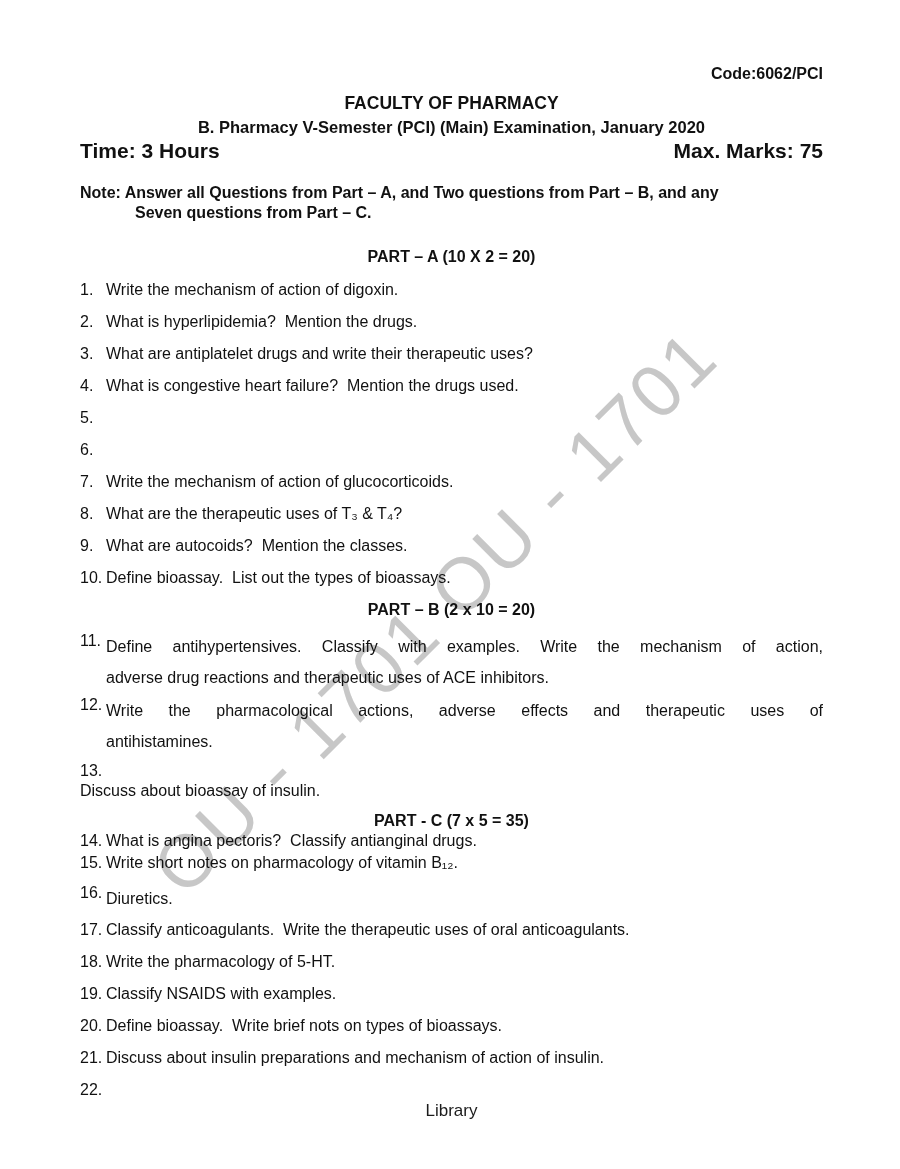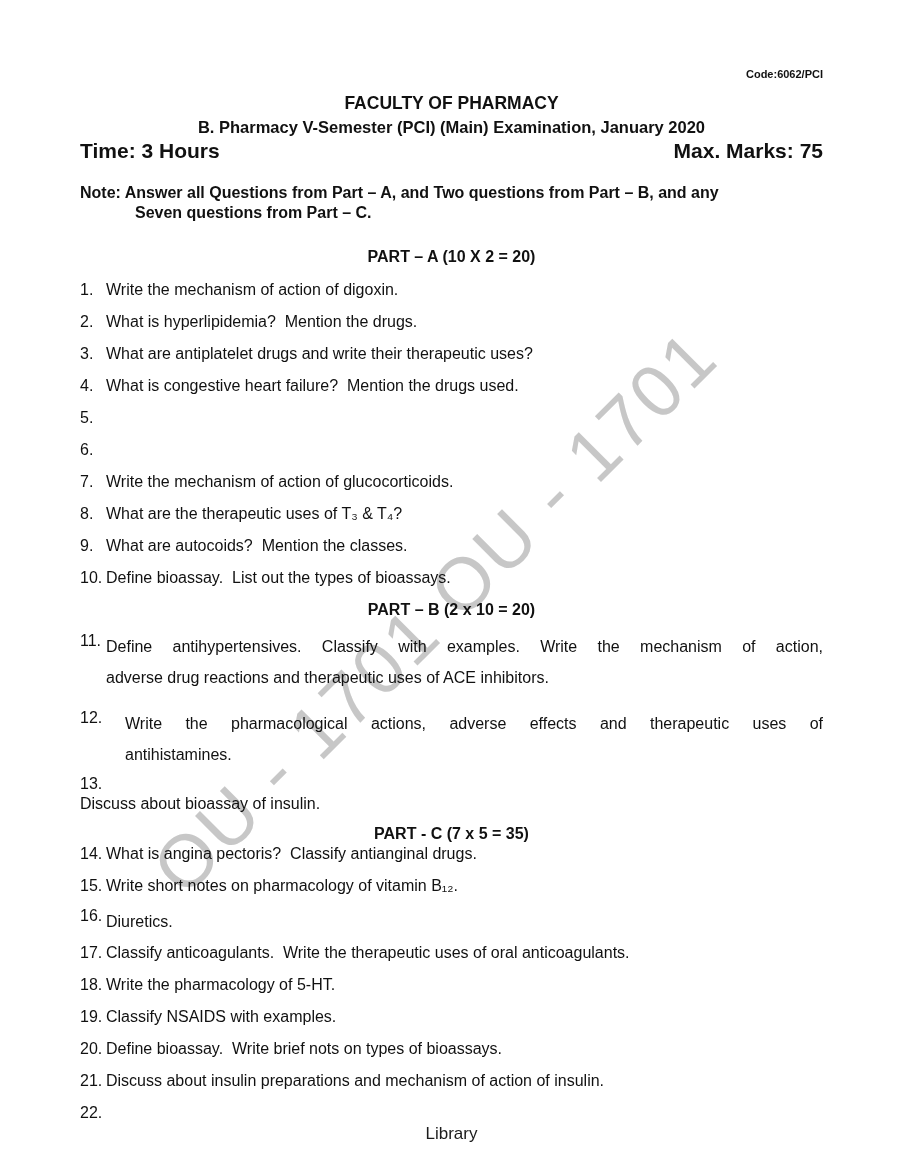--- a/index.html
+++ b/index.html
@@ -26,21 +26,21 @@
   }
   .content{
     position:relative;
     z-index:1;
     padding:0 77px 0 80px;
   }
   .code{
     margin-top:64px;
     text-align:right;
     font-weight:bold;
-    font-size:11px;
+    font-size:16px;
     line-height:20px;
   }
   .faculty{
     margin:9px 0 0 0;
     text-align:center;
     font-weight:bold;
     font-size:17.5px;
     line-height:20px;
   }
   .examline{
@@ -88,24 +88,24 @@
     font-size:16px;
     line-height:20px;
   }
   .q-num{flex:none;min-width:26px;}
   .q-text{white-space:pre-wrap;}
   .q-lines{flex:1;}
   .q-line{line-height:31px;}
   .justify-full{text-align:justify;text-align-last:justify;}
   .mt13{margin-top:13px;}
   .mt11{margin-top:11px;}
-  .mt2{margin-top:15px;gap:19px;}
+  .mt2{margin-top:2px;}
   .mt4{margin-top:4px;flex-direction:column;}
   .mt0{margin-top:0;}
-  .mt3{margin-top:12px;align-items:center;}
+  .mt3{margin-top:2px;align-items:center;}
   .mt10{margin-top:10px;}
   .mt6{margin-top:6px;}
   .footer{
     text-align:center;
     font-size:17px;
     line-height:22px;
     margin-top:0;
     color:#1c1c1c;
   }
 </style>

